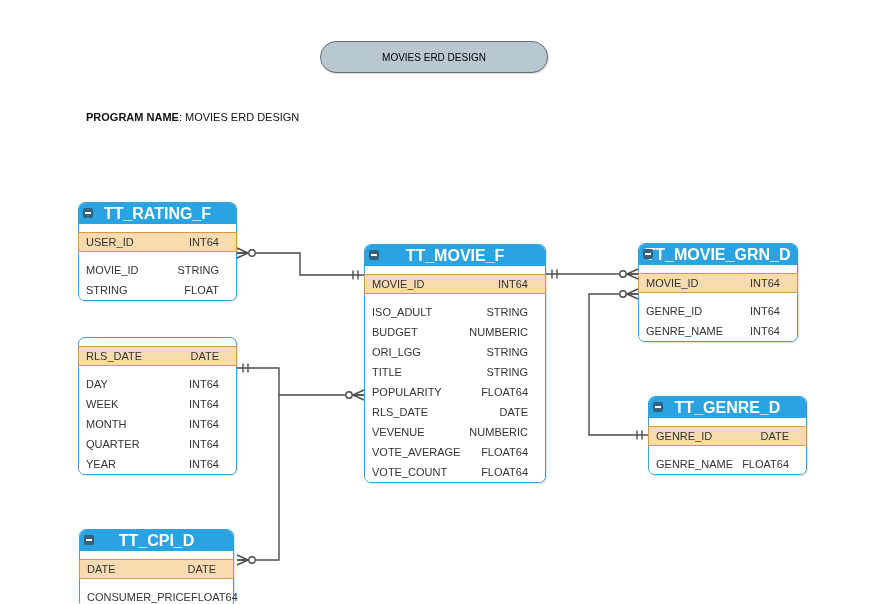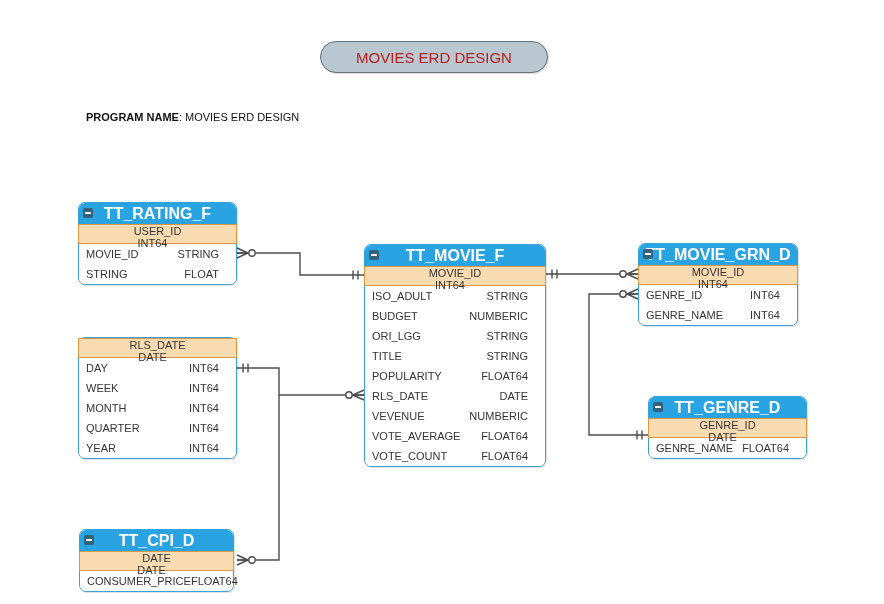--- a/index.html
+++ b/index.html
@@ -14,21 +14,21 @@
 
   #connector-layer { position: absolute; left: 0; top: 0; z-index: 1; }
 
   .title-box {
     position: absolute;
     left: 320px; top: 41px; width: 228px; height: 32px;
     background: var(--title-fill);
     border: 1px solid var(--title-border);
     border-radius: 16px;
     display: flex; align-items: center; justify-content: center;
-    font-size: 15px; color: #b91c1c;
+    font-size: 10px; color: #000000;
     box-shadow: 1px 1px 1px rgba(0,0,0,0.15);
     z-index: 2;
   }
 
   .info-block {
     position: absolute; left: 86px; top: 111px; z-index: 2;
     font-size: 11px; color: #111; line-height: 13px;
   }
   .info-line { white-space: nowrap; }
   .info-line .b { font-weight: bold; margin-top: 40px; }
@@ -69,22 +69,21 @@
     font-size: 11px; color: var(--row-text);
     background: #fff;
     white-space: nowrap;
   }
   .erd-row:last-child { border-radius: 0 0 6px 6px; }
   .erd-row .fname { text-align: left; }
   .erd-row .ftype { text-align: right; padding-right: 10px; }
   .erd-row.pk {
     background: var(--pk-fill);
     border: 1px solid var(--pk-border);
-    margin: 0 -1px;
-    flex-direction: column;
+    margin: 8px -1px;
   }
 </style>
 </head>
 <body>
 
 <div id="app">
   <svg id="connector-layer" width="884" height="604">
       <g>
         <polyline points="237,253 300,253 300,275 364,275" fill="none" stroke="#4C4C4C" stroke-width="1.4"></polyline>
         <line x1="248" y1="253" x2="237" y2="258" stroke="#4C4C4C" stroke-width="1.4"></line>

